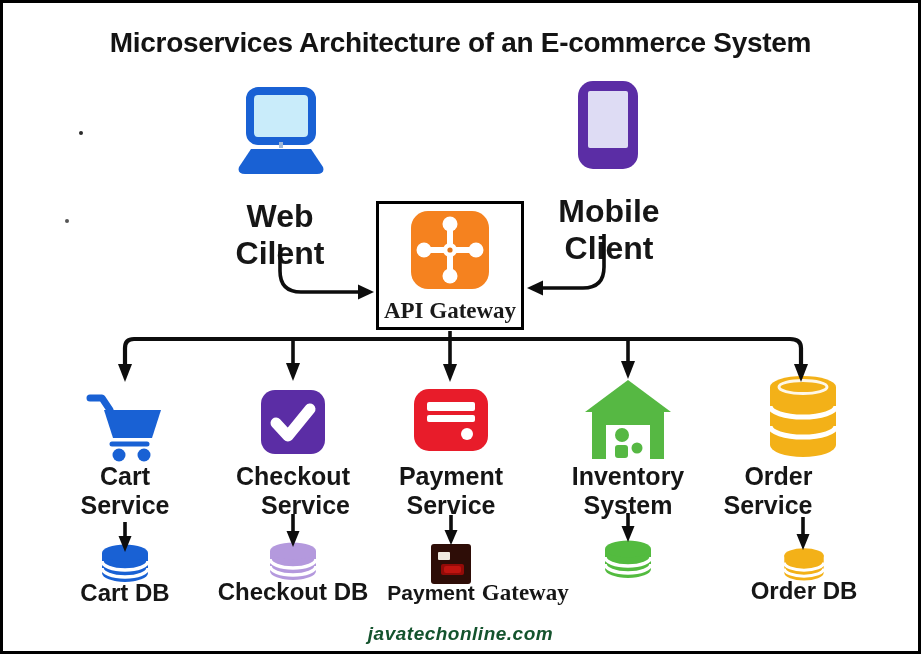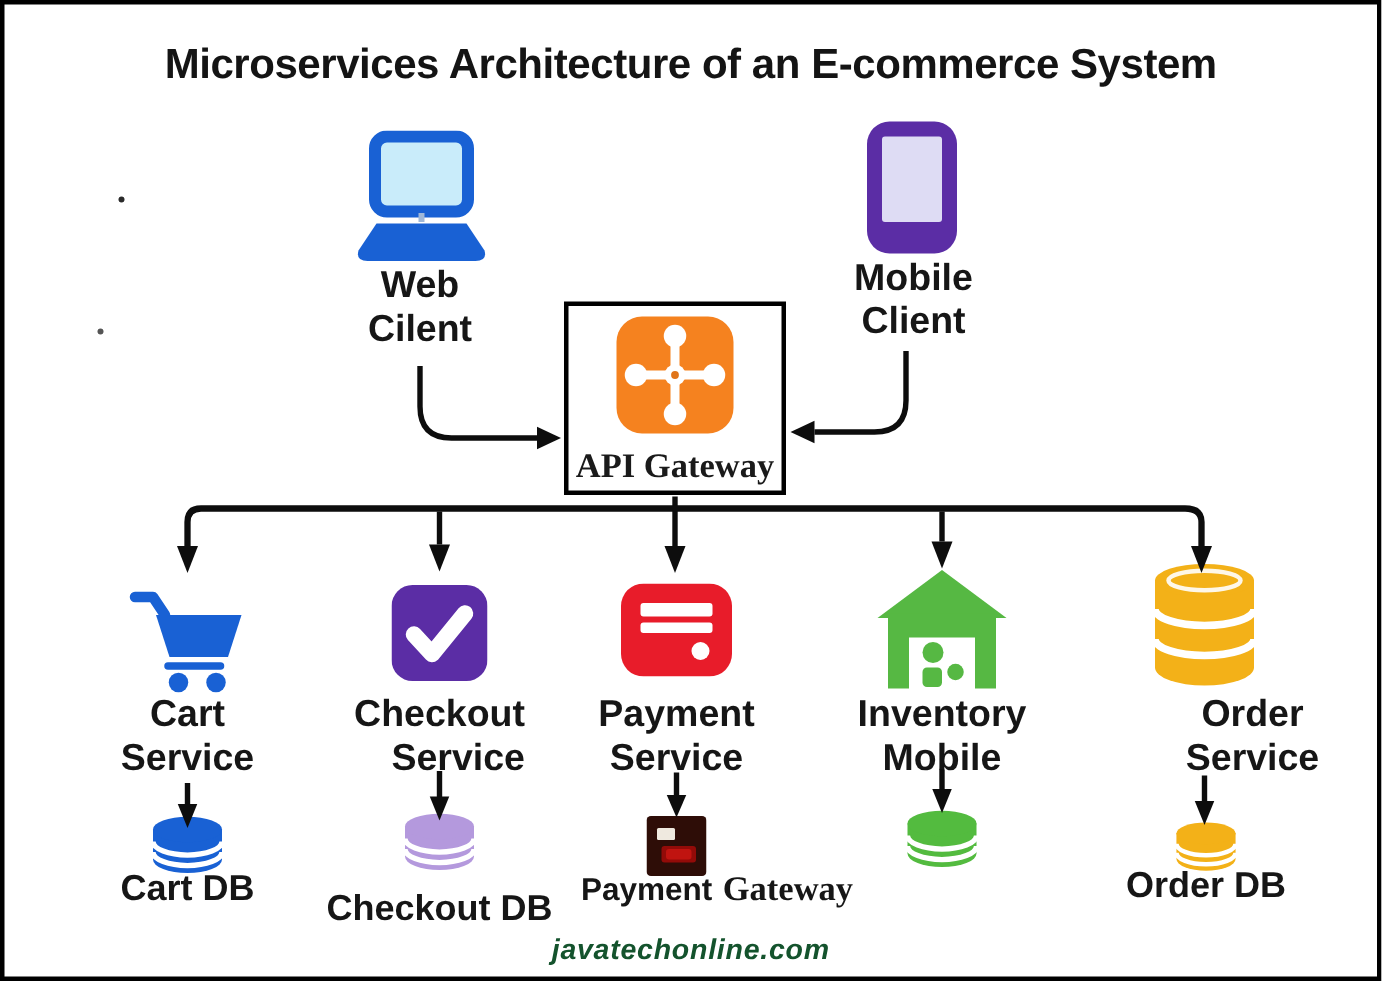--- a/index.html
+++ b/index.html
@@ -1,21 +1,21 @@
 <!DOCTYPE html>
 <html><head>
 <meta charset="utf-8">
 <style>
   html,body{margin:0;padding:0;background:#e9e9e9;}
   .stage{position:relative;width:921px;height:654px;background:#ffffff;border:3px solid #000;
          box-sizing:border-box;overflow:hidden;font-family:"Liberation Sans",sans-serif;}
   .abs{position:absolute;}
   .title{top:24px;left:0;width:100%;text-align:center;font-size:28px;font-weight:700;color:#141414;letter-spacing:-0.3px;}
   .lbl{font-weight:700;color:#161616;text-align:center;white-space:pre-line;line-height:1.16;transform:translateX(-50%);}
-  .client-lbl{font-size:25px;}
+  .client-lbl{font-size:32px;margin-top:22px;}
   .svc-lbl{font-size:25px;top:459px;}
   .db-lbl{font-size:24px;white-space:nowrap;}
   .gw-box{left:373px;top:198px;width:148px;height:129px;border:3px solid #000;background:#fff;box-sizing:border-box;}
   .gw-lbl{left:0;right:0;top:94px;text-align:center;font-family:"Liberation Serif",serif;font-weight:700;font-size:23px;color:#1a1a1a;}
   .serif-part{font-family:"Liberation Serif",serif;font-weight:700;margin-left:7px;}
   .footer{top:620px;left:0;width:100%;text-align:center;font-style:italic;font-weight:700;font-size:19px;color:#14532d;letter-spacing:0.5px;}
   svg{display:block;}
   .overlay{left:0;top:0;pointer-events:none;}
 </style>
 </head>
@@ -95,22 +95,22 @@
     <path d="M3 52 A33 11 0 0 0 69 52" stroke="#fff" stroke-width="5" fill="none"></path>
   </svg>
 
   <div class="abs lbl svc-lbl" style="left:122px;">Cart
 Service</div>
   <div class="abs lbl svc-lbl" style="left:290px;text-align:right;">Checkout
 Service</div>
   <div class="abs lbl svc-lbl" style="left:448px;">Payment
 Service</div>
   <div class="abs lbl svc-lbl" style="left:625px;">Inventory
-Mobile</div>
-  <div class="abs lbl svc-lbl" style="left:832px;">Order
+System</div>
+  <div class="abs lbl svc-lbl" style="left:765px;text-align:right;">Order
 Service</div>
 
   <svg class="abs" style="left:96px;top:540px;" width="52" height="42" viewBox="0 0 52 42">
     <path d="M3 10 V30 A23 9 0 0 0 49 30 V10 Z" fill="#1961d4"></path>
     <ellipse cx="26" cy="10" rx="23" ry="8.5" fill="#1961d4"></ellipse>
     <path d="M3 18 A23 9 0 0 0 49 18" stroke="#fff" stroke-width="3.5" fill="none"></path>
     <path d="M3 25 A23 9 0 0 0 49 25" stroke="#fff" stroke-width="3.5" fill="none"></path>
   </svg>
 
   <svg class="abs" style="left:264px;top:538px;" width="52" height="42" viewBox="0 0 52 42">
@@ -135,21 +135,21 @@
   </svg>
 
   <svg class="abs" style="left:777px;top:544px;" width="48" height="36" viewBox="0 0 52 42">
     <path d="M3 10 V30 A23 9 0 0 0 49 30 V10 Z" fill="#f3b118"></path>
     <ellipse cx="26" cy="10" rx="23" ry="8.5" fill="#f3b118"></ellipse>
     <path d="M3 18 A23 9 0 0 0 49 18" stroke="#fff" stroke-width="3.5" fill="none"></path>
     <path d="M3 25 A23 9 0 0 0 49 25" stroke="#fff" stroke-width="3.5" fill="none"></path>
   </svg>
 
   <div class="abs lbl db-lbl" style="left:122px;top:576px;">Cart DB</div>
-  <div class="abs lbl db-lbl" style="left:290px;top:589px;">Checkout DB</div>
+  <div class="abs lbl db-lbl" style="left:290px;top:575px;">Checkout DB</div>
   <div class="abs lbl db-lbl" style="left:449px;top:577px;font-size:21px;margin-left:26px;"><span>Payment</span><span class="serif-part" style="font-size:23px;">Gateway</span></div>
   <div class="abs lbl db-lbl" style="left:801px;top:574px;">Order DB</div>
 
   <div class="abs footer">javatechonline.com</div>
 
   <svg class="abs overlay" width="921" height="654" viewBox="0 0 921 654">
     <g stroke="#0d0d0d" stroke-width="3.6" fill="none">
 
       <path d="M277 241 V268 Q277 289 298 289 H356"></path>
 

